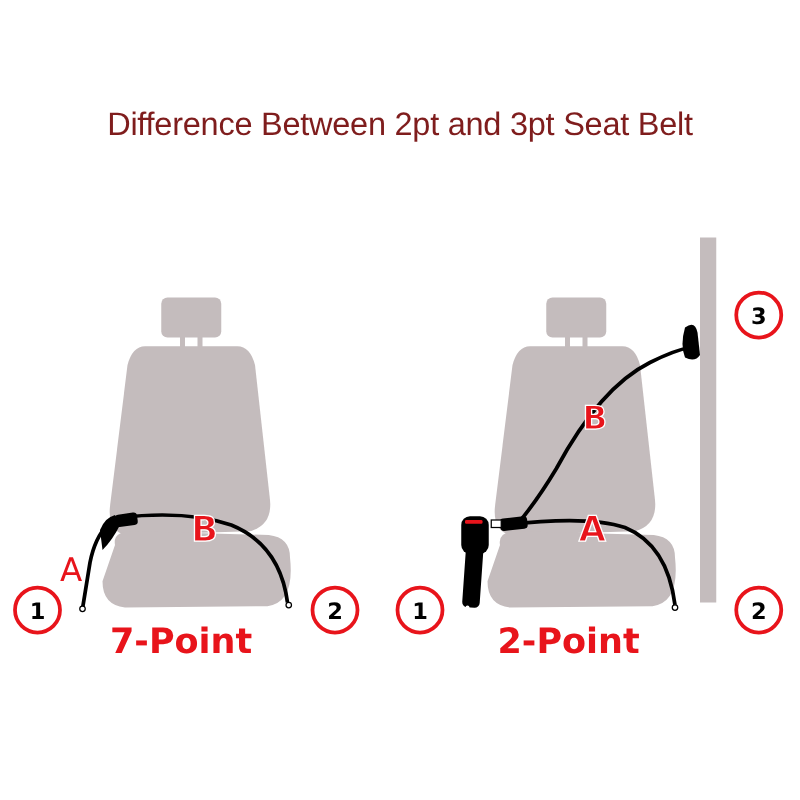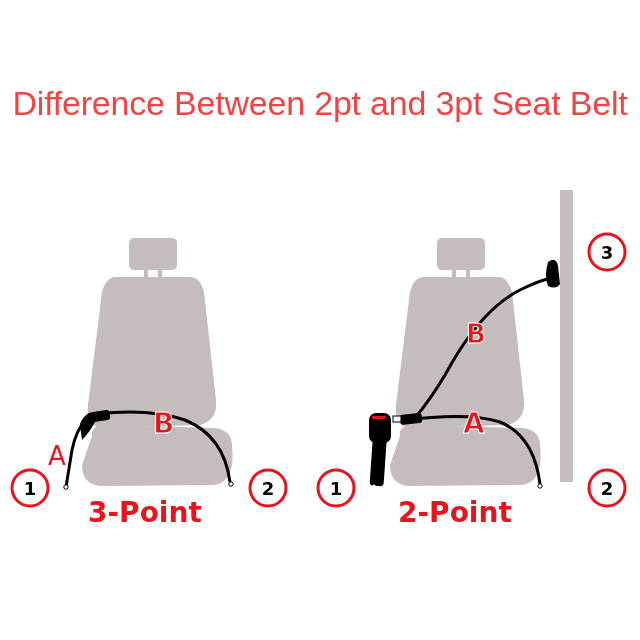--- a/index.html
+++ b/index.html
@@ -1,17 +1,17 @@
 <!DOCTYPE html>
 <html><head>
 <meta charset="utf-8">
 <style>
   html, body { margin:0; padding:0; background:#ffffff; }
   body { width:640px; height:640px; position:relative; overflow:hidden; font-family:"Liberation Sans", sans-serif; }
-  .title { position:absolute; left:0; top:84px; width:640px; text-align:center; font-size:34px; color:#ef4444; letter-spacing:-0.2px; }
+  .title { position:absolute; left:0; top:84px; width:640px; text-align:center; font-size:26px; color:#7f1d1d; letter-spacing:-0.2px; }
   svg.diagram { position:absolute; left:0; top:0; }
   .cap { position:absolute; font-family:"DejaVu Sans", sans-serif; font-weight:bold; font-size:28px; color:#e8141b; }
 </style>
 </head>
 <body>
 
 <div class="title">Difference Between 2pt and 3pt Seat Belt</div>
 
 <svg class="diagram" width="640" height="640" viewBox="0 0 640 640">
 
@@ -77,14 +77,14 @@
   <g>
     <circle cx="607" cy="488" r="18" fill="#fff" stroke="#e8141b" stroke-width="3"></circle>
     <text x="607" y="495" text-anchor="middle" font-family="DejaVu Sans, sans-serif" font-weight="bold" font-size="18" fill="#000">2</text>
   </g>
   <g>
     <circle cx="607" cy="252" r="18" fill="#fff" stroke="#e8141b" stroke-width="3"></circle>
     <text x="607" y="259" text-anchor="middle" font-family="DejaVu Sans, sans-serif" font-weight="bold" font-size="18" fill="#000">3</text>
   </g>
 </svg>
 
-<div class="cap" style="left:88px; top:496px;">3-Point</div>
+<div class="cap" style="left:88px; top:496px;">7-Point</div>
 <div class="cap" style="left:398px; top:496px;">2-Point</div>
 
 </body></html>

